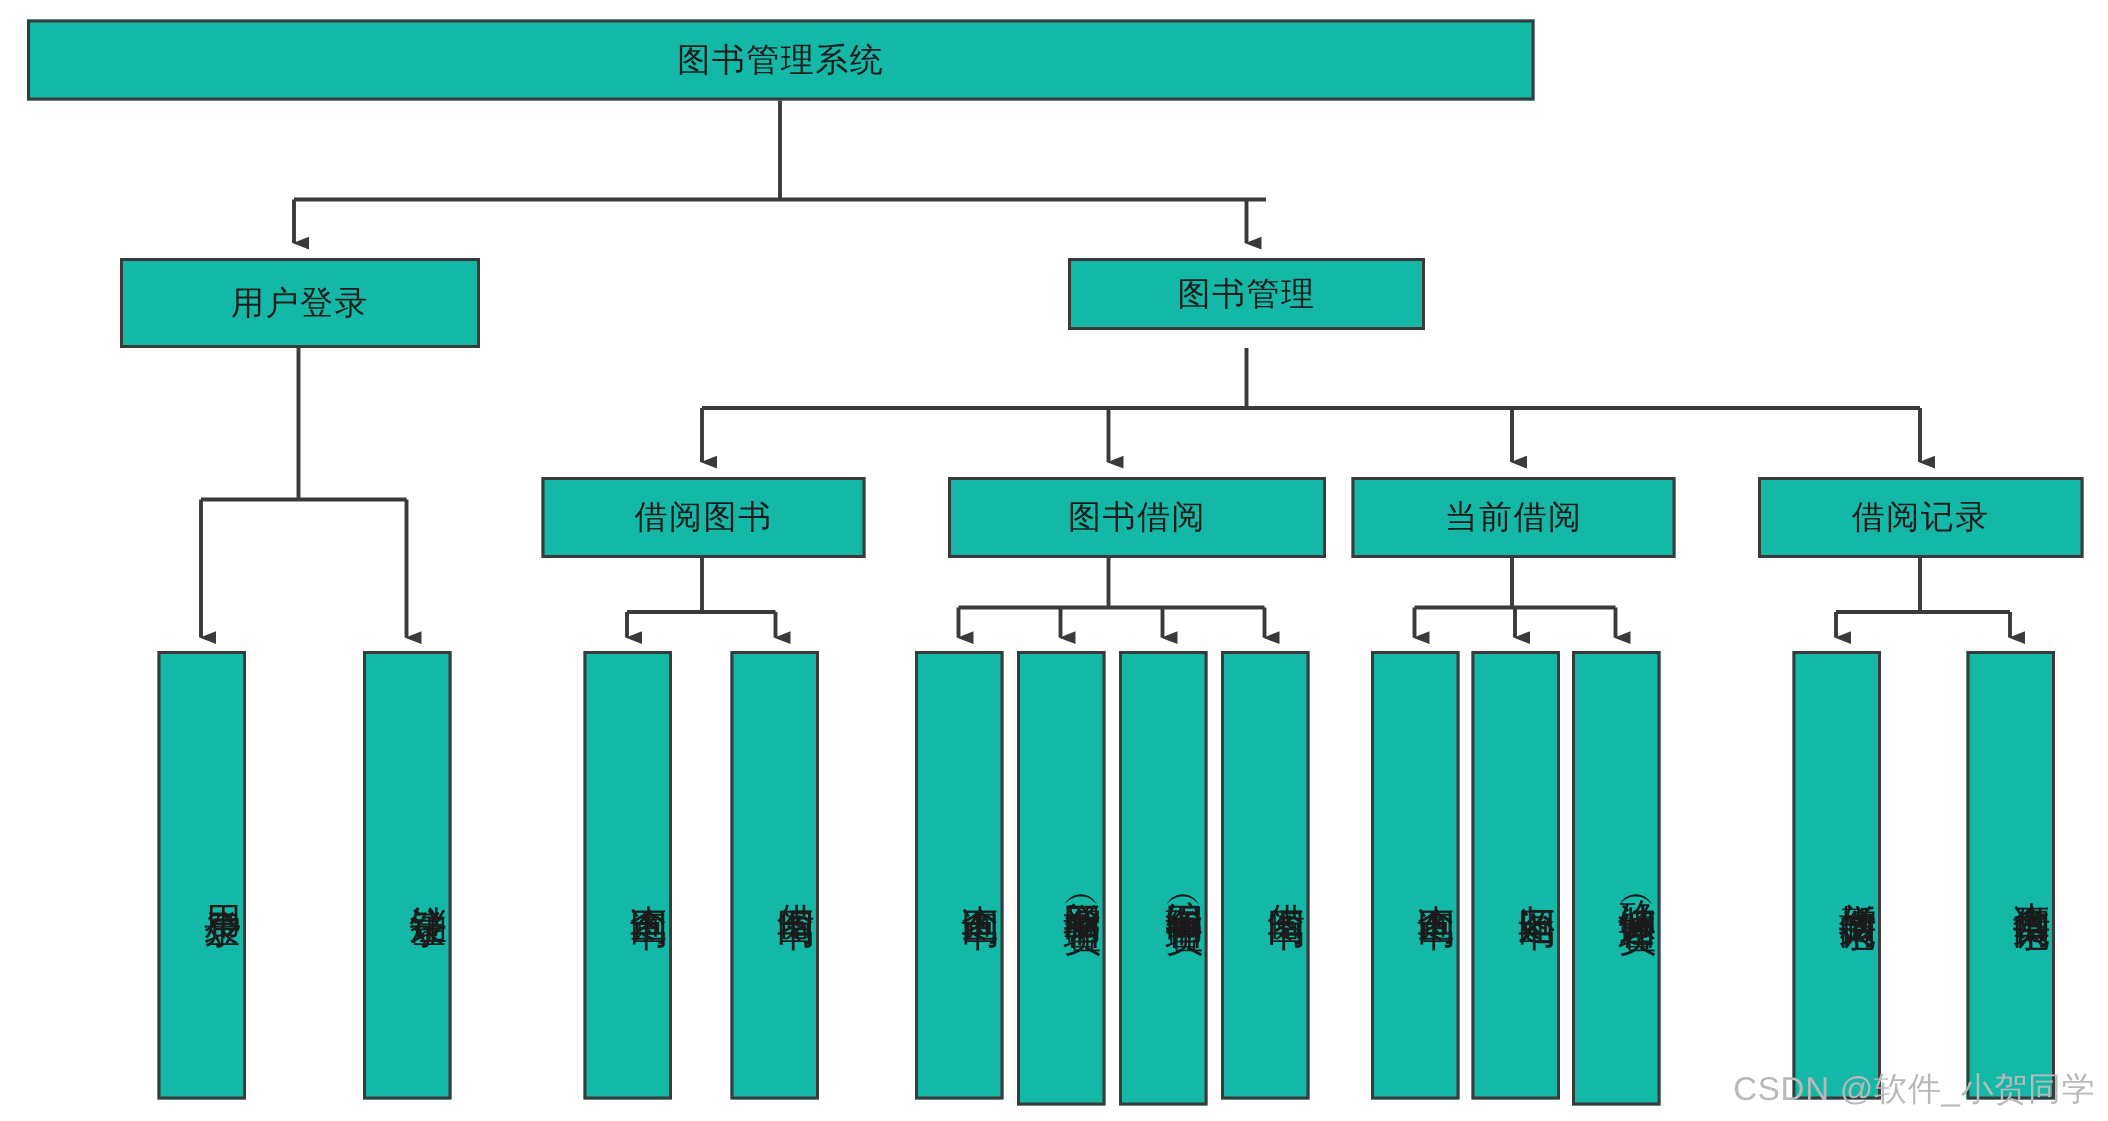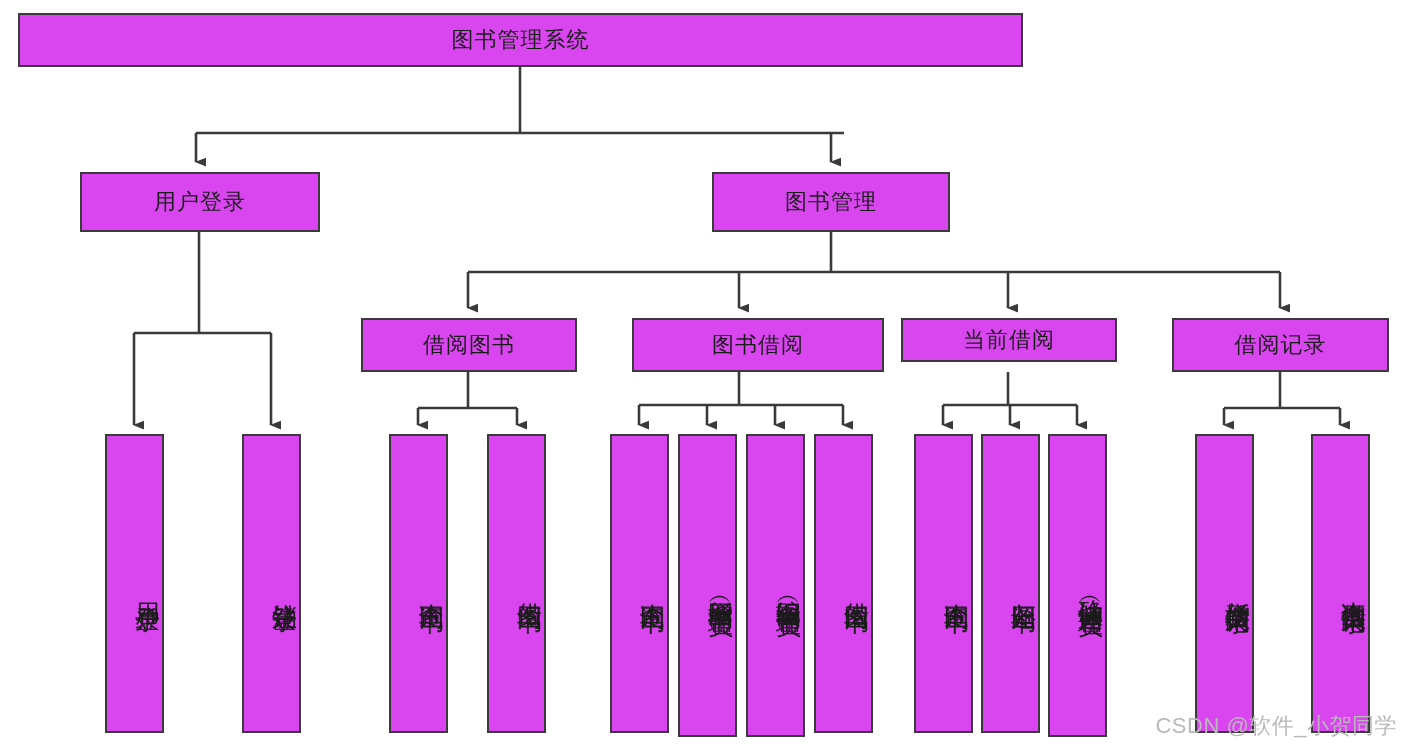--- a/index.html
+++ b/index.html
@@ -21,21 +21,21 @@
     position: absolute;
     left: 0;
     top: 0;
     width: 1405px;
     height: 747px;
   }
   .node {
     position: absolute;
     box-sizing: border-box;
     border: 2.5px solid #3a3a3a;
-    background: #d946ef;
+    background: #14b8a6;
     display: flex;
     align-items: center;
     justify-content: center;
     color: #1b1b1b;
   }
   .node.h {
     font-size: 22px;
     letter-spacing: 1px;
   }
   .node.v {
@@ -119,31 +119,31 @@
     </g>
   </svg>
 
   <div class="node h" style="left:18px; top:13px; width:1005px; height:54px;">
     <span>图书管理系统</span>
   </div>
 
   <div class="node h" style="left:80px; top:172px; width:240px; height:60px;">
     <span>用户登录</span>
   </div>
-  <div class="node h" style="left:712px; top:172px; width:238px; height:60px;">
+  <div class="node h" style="left:712px; top:172px; width:238px; height:48px;">
     <span>图书管理</span>
   </div>
 
   <div class="node h" style="left:361px; top:318px; width:216px; height:54px;">
     <span>借阅图书</span>
   </div>
   <div class="node h" style="left:632px; top:318px; width:252px; height:54px;">
     <span>图书借阅</span>
   </div>
-  <div class="node h" style="left:901px; top:318px; width:216px; height:44px;">
+  <div class="node h" style="left:901px; top:318px; width:216px; height:54px;">
     <span>当前借阅</span>
   </div>
   <div class="node h" style="left:1172px; top:318px; width:217px; height:54px;">
     <span>借阅记录</span>
   </div>
 
   <div class="node v" style="left:105px; top:434px; width:59px; height:299px;">
     <span>用户登录</span>
   </div>
   <div class="node v" style="left:242px; top:434px; width:59px; height:299px;">

